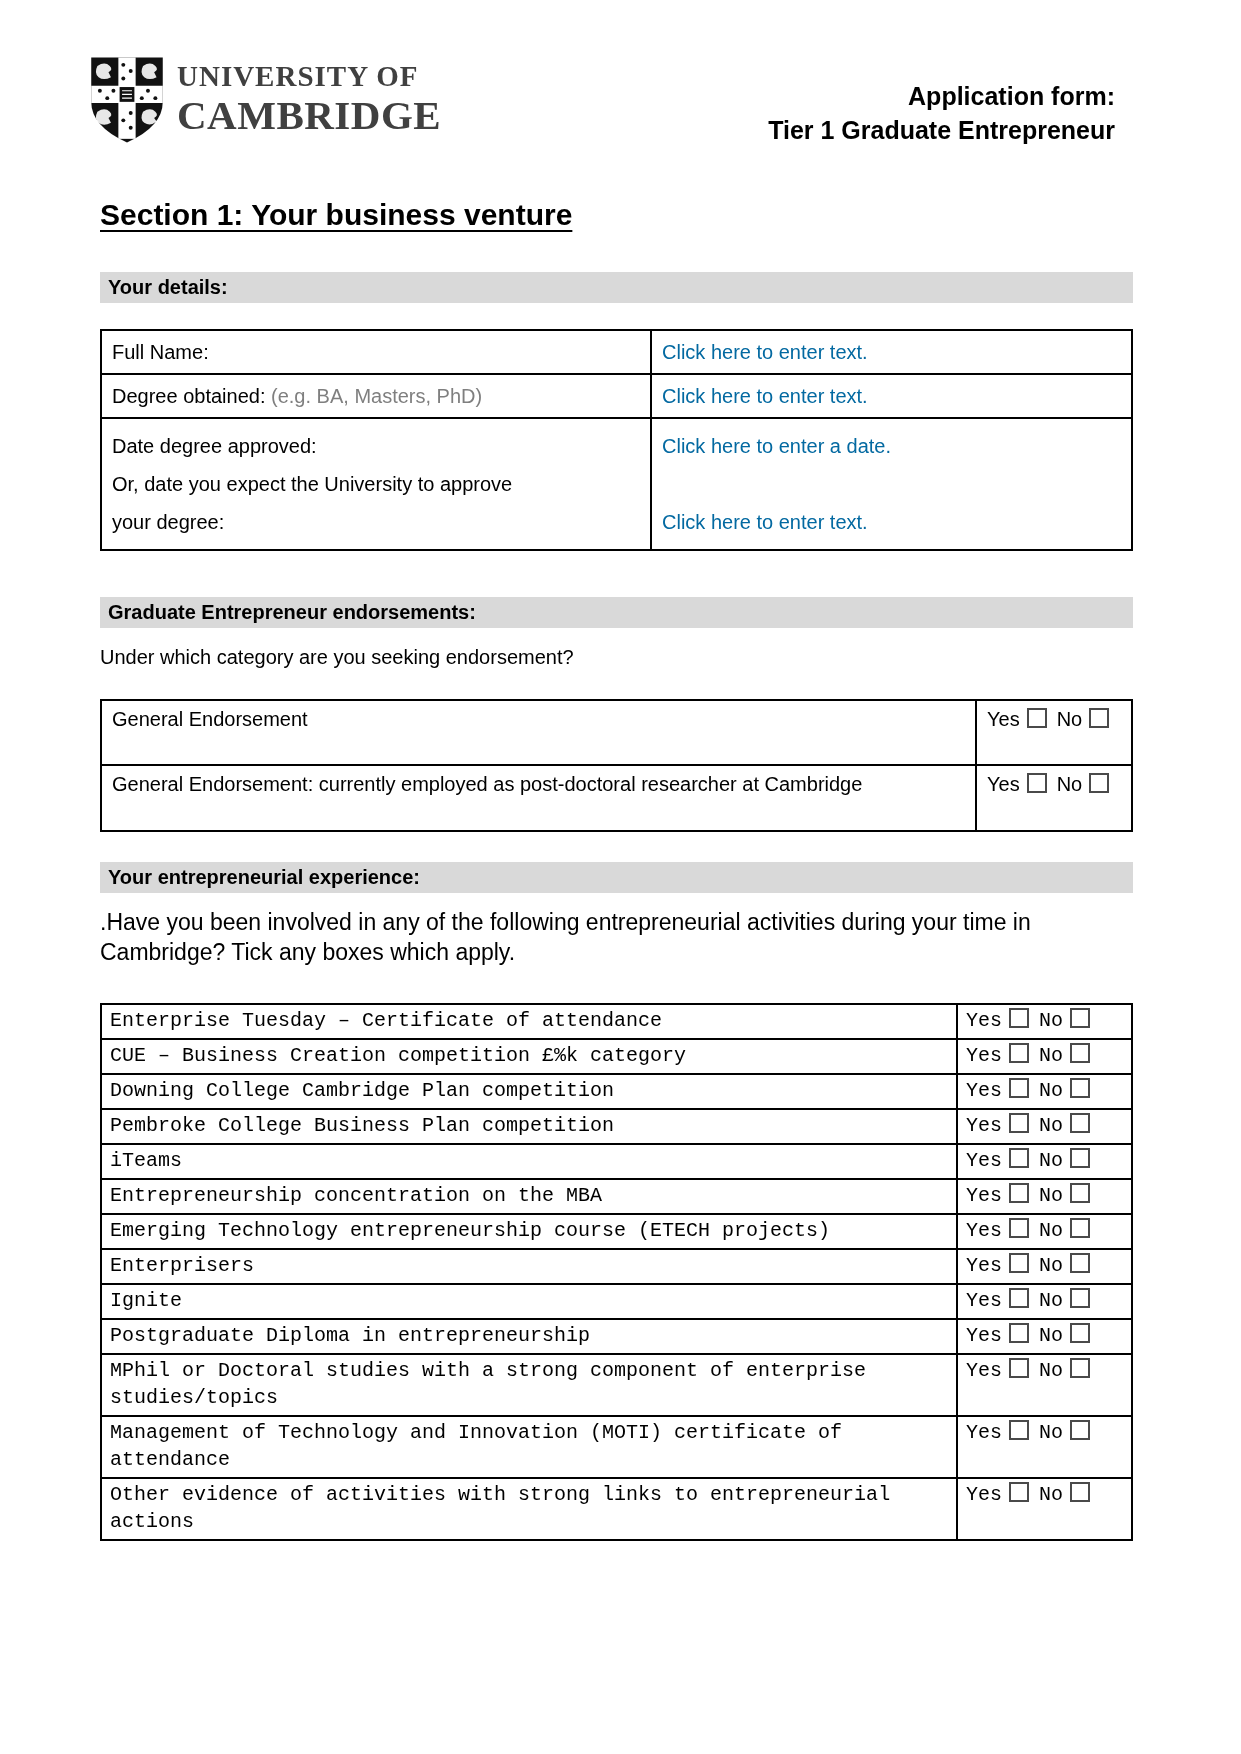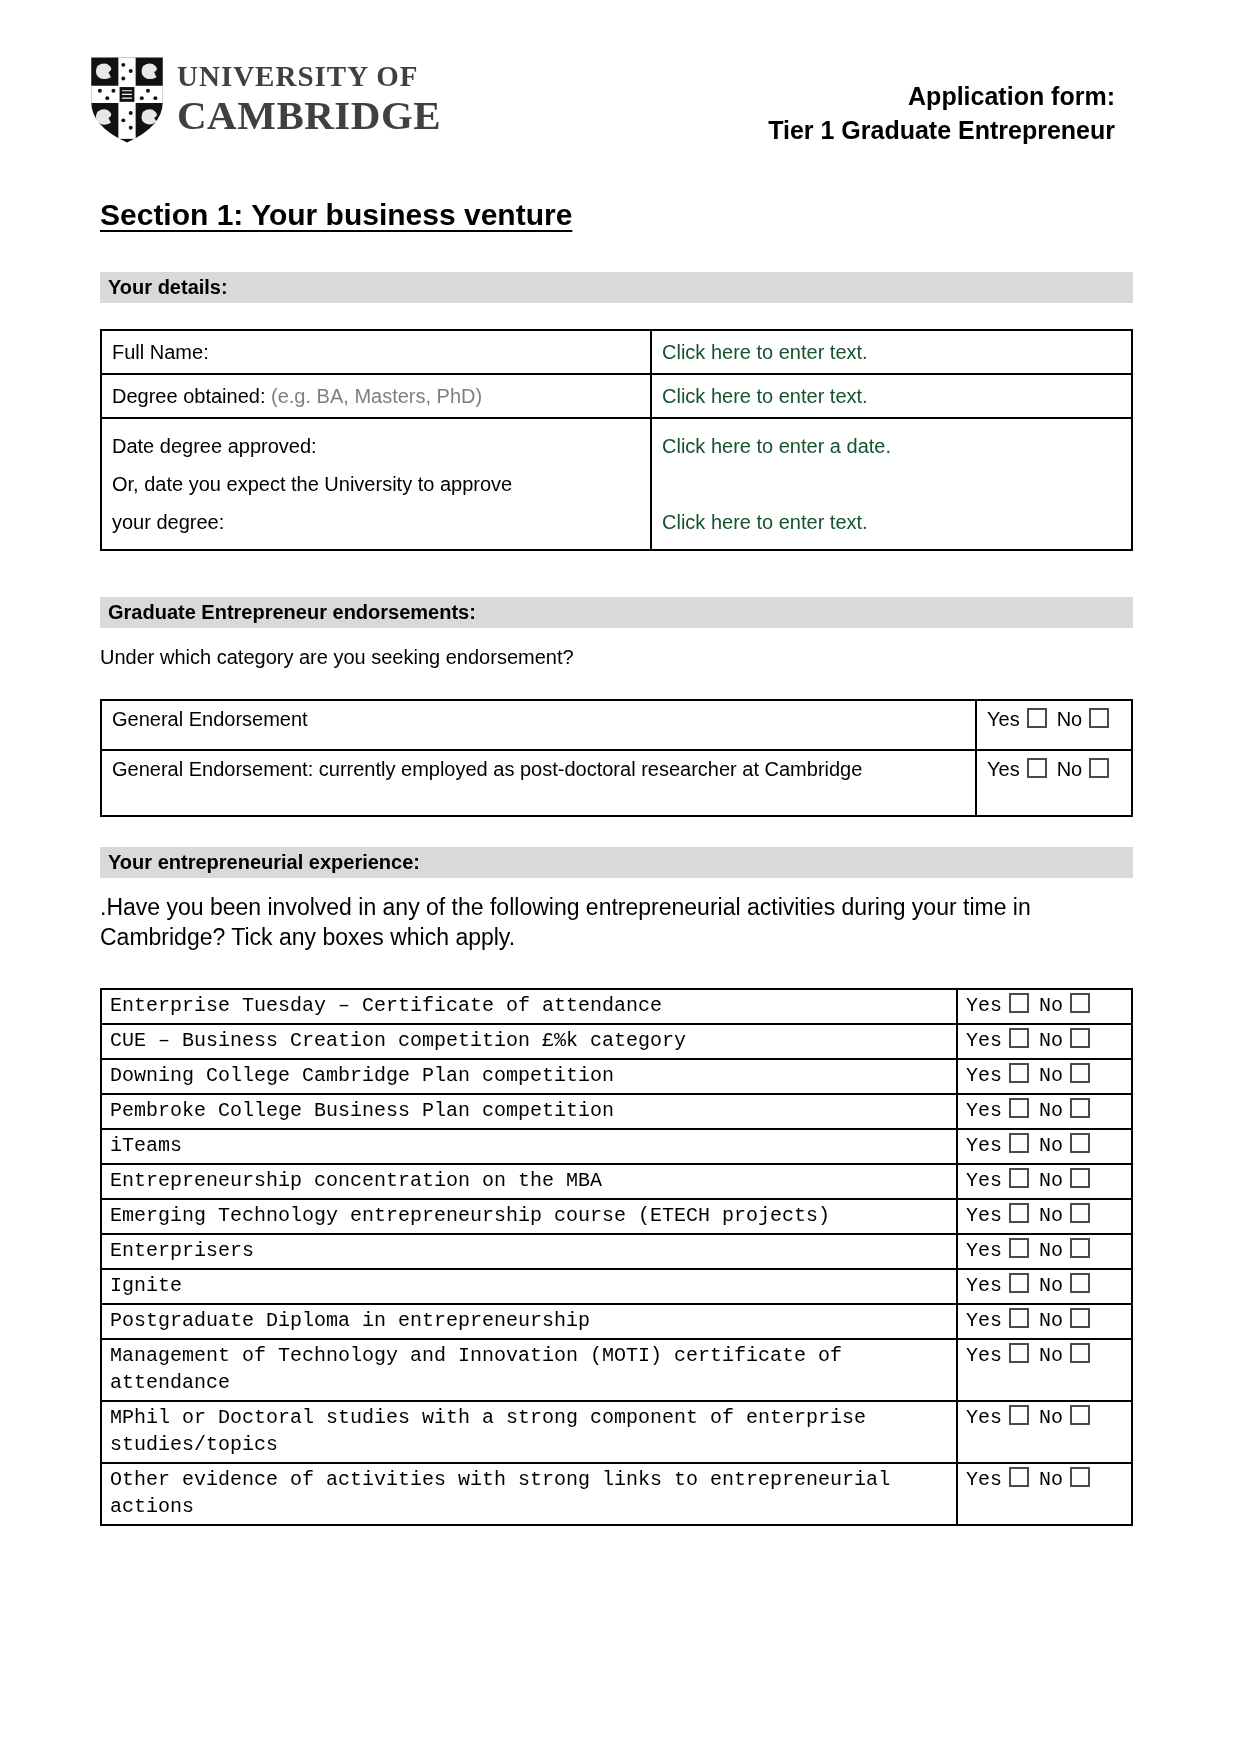--- a/index.html
+++ b/index.html
@@ -61,26 +61,26 @@
   .question{font-size:20px;margin-top:18px;}
   .intro{font-size:23px;line-height:30px;margin-top:14px;}
   
   table{border-collapse:collapse;width:1033px;table-layout:fixed;}
   td{border:2px solid #000;vertical-align:top;font-size:20px;}
   .details-table{margin-top:26px;}
   .details-table td{padding:8px 10px;line-height:26px;}
   .details-table .dt-label{width:528px;}
   .details-table .row-std{height:44px;}
   .details-table .ml-line{line-height:38px;}
-  .placeholder{color:#14532d;}
+  .placeholder{color:#0369a1;}
   .hint{color:#7f7f7f;}
   .endorse-table{margin-top:30px;}
   .endorse-table td{padding:4px 10px;line-height:28px;}
   .endorse-table .lbl{width:853px;}
-  .endorse-table tr.tall-a{height:50px;}
+  .endorse-table tr.tall-a{height:65px;}
   .endorse-table tr.tall-b{height:66px;}
   .activities-table{margin-top:36px;}
   .activities-table td{padding:2px 8px 4px;line-height:27px;font-family:Liberation Mono, monospace;}
   .activities-table .lbl{width:838px;}
   
   .yn{white-space:nowrap;}
   .yn-word{font-size:20px;}
   .cb{
     display:inline-block;
     width:16px;height:16px;
@@ -287,29 +287,29 @@
           <tr>
     <td class="lbl">
       <span>Postgraduate Diploma in entrepreneurship</span>
     </td>
     <td class="yn">
       <span class="yn-word">Yes</span><span class="cb"></span><span class="yn-word">No</span><span class="cb"></span>
     </td>
   </tr>
           <tr>
     <td class="lbl">
+      <span>MPhil or Doctoral studies with a strong component of enterprise studies/topics</span>
+    </td>
+    <td class="yn">
+      <span class="yn-word">Yes</span><span class="cb"></span><span class="yn-word">No</span><span class="cb"></span>
+    </td>
+  </tr>
+          <tr>
+    <td class="lbl">
       <span>Management of Technology and Innovation (MOTI) certificate of attendance</span>
-    </td>
-    <td class="yn">
-      <span class="yn-word">Yes</span><span class="cb"></span><span class="yn-word">No</span><span class="cb"></span>
-    </td>
-  </tr>
-          <tr>
-    <td class="lbl">
-      <span>MPhil or Doctoral studies with a strong component of enterprise studies/topics</span>
     </td>
     <td class="yn">
       <span class="yn-word">Yes</span><span class="cb"></span><span class="yn-word">No</span><span class="cb"></span>
     </td>
   </tr>
           <tr>
     <td class="lbl">
       <span>Other evidence of activities with strong links to entrepreneurial actions</span>
     </td>
     <td class="yn">

